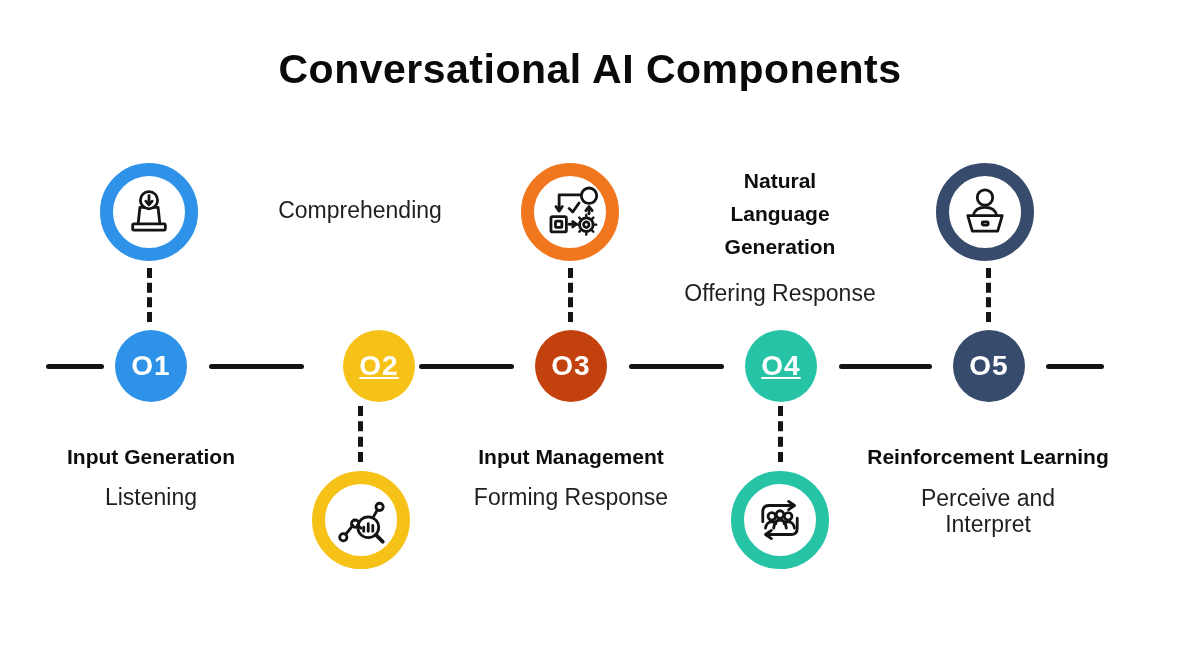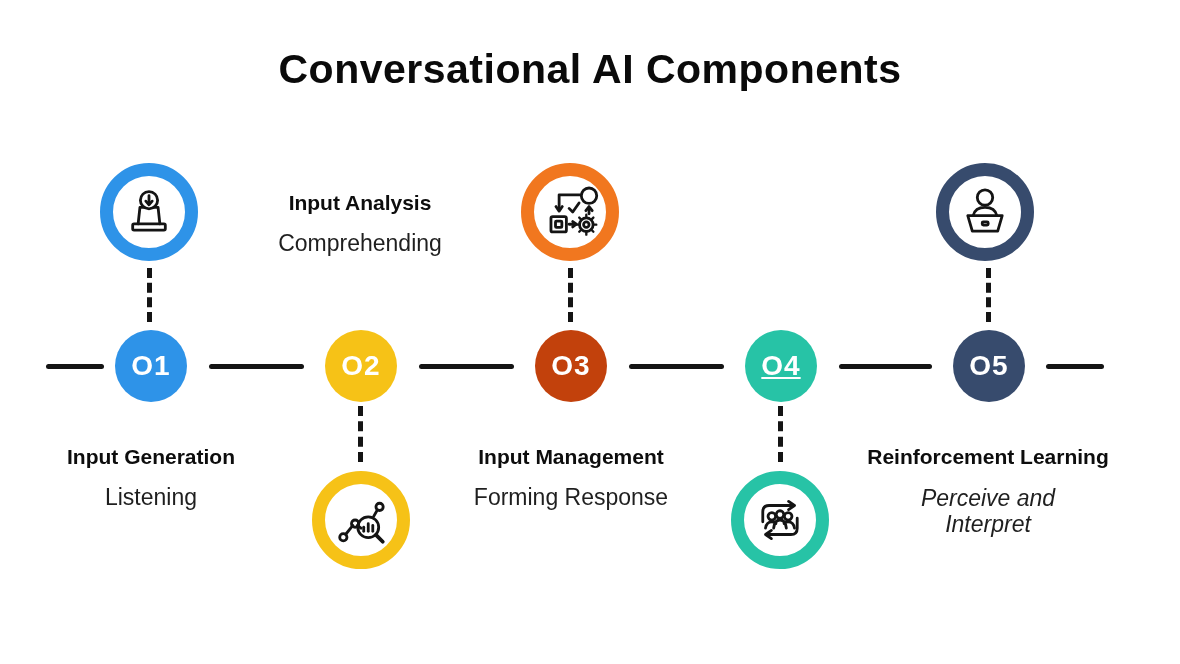--- a/index.html
+++ b/index.html
@@ -21,21 +21,21 @@
     position:absolute;width:72px;height:72px;border-radius:50%;
     border:13px solid #000;background:#fff;
     display:flex;align-items:center;justify-content:center;
   }
   .ring svg{display:block;}
   .dash{position:absolute;width:0;border-left:5px dashed #141414;}
   .label{position:absolute;text-align:center;color:#0d0d0d;}
   .label .t{font-size:21px;font-weight:700;line-height:33px;color:#0d0d0d;}
   .label .s{font-size:23px;font-weight:400;color:#1f1f1f;line-height:26px;margin-top:11px;}
   .narrow140{display:block;width:148px;margin:0 auto;}
-  .narrow135{display:block;width:138px;margin:12px auto;font-style:italic;}
+  .narrow135{display:block;width:138px;margin:12px auto;}
   .icon-stroke{stroke:#141414;fill:none;stroke-width:3.1;stroke-linecap:round;stroke-linejoin:round;}
 </style>
 </head>
 <body>
 
 <div class="canvas">
 
   <div class="main-title">Conversational AI Components</div>
 
   <div class="tseg" style="left:46px;width:58px;"></div>
@@ -61,24 +61,23 @@
   <div class="dash" style="left:147px;top:268px;height:54px;"></div>
   <div class="badge" style="left: 115px; background: rgb(46, 147, 232);">
     <span>O1</span>
   </div>
   <div class="label" style="left:21px;top:440px;width:260px;">
     <div class="t">Input Generation</div>
     <div class="s">Listening</div>
   </div>
 
   <div class="label" style="left:230px;top:186px;width:260px;">
-    <div class="t">Input Analysis</div>
     <div class="s">Comprehending</div>
   </div>
-  <div class="badge" style="left: 325px; background: rgb(246, 194, 23);">
+  <div class="badge" style="left: 343px; background: rgb(246, 194, 23); text-decoration: underline;">
     <span>O2</span>
   </div>
   <div class="dash" style="left:358px;top:406px;height:56px;"></div>
   <div class="ring" style="left: 312px; top: 471px; border-color: rgb(246, 194, 23);">
     <svg width="58" height="58" viewBox="0 0 64 64">
       <g class="icon-stroke">
         <path d="M15 48 L23 38"></path>
         <path d="M28 38 L32 41"></path>
         <path d="M50 21 L46 28"></path>
         <circle cx="12.5" cy="51" r="4"></circle>
@@ -114,20 +113,26 @@
   </div>
   <div class="dash" style="left:568px;top:268px;height:54px;"></div>
   <div class="badge" style="left: 535px; background: #c2410c;">
     <span>O3</span>
   </div>
   <div class="label" style="left:431px;top:440px;width:280px;">
     <div class="t">Input Management</div>
     <div class="s">Forming Response</div>
   </div>
 
+  <div class="label" style="left:670px;top:164px;width:220px;">
+    <div class="t">
+        <span class="narrow140">Natural Language Generation</span>
+      </div>
+    <div class="s" style="margin-top:17px;">Offering Response</div>
+  </div>
   <div class="badge" style="left: 745px; background: rgb(39, 195, 166); text-decoration: underline;">
     <span>O4</span>
   </div>
   <div class="dash" style="left:778px;top:406px;height:56px;"></div>
   <div class="ring" style="left: 731px; top: 471px; border-color: rgb(39, 195, 166);">
     <svg width="58" height="58" viewBox="0 0 64 64">
       <g class="icon-stroke">
         <path d="M13 34 V23 Q13 16 20 16 H45"></path>
         <path d="M41.5 11.5 L48 16 L41.5 20.5"></path>
         <path d="M51 30 V41 Q51 48 44 48 H19"></path>

